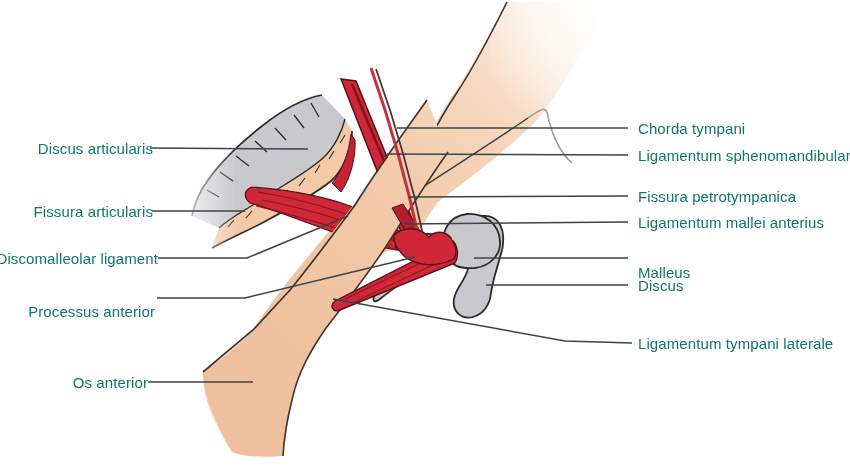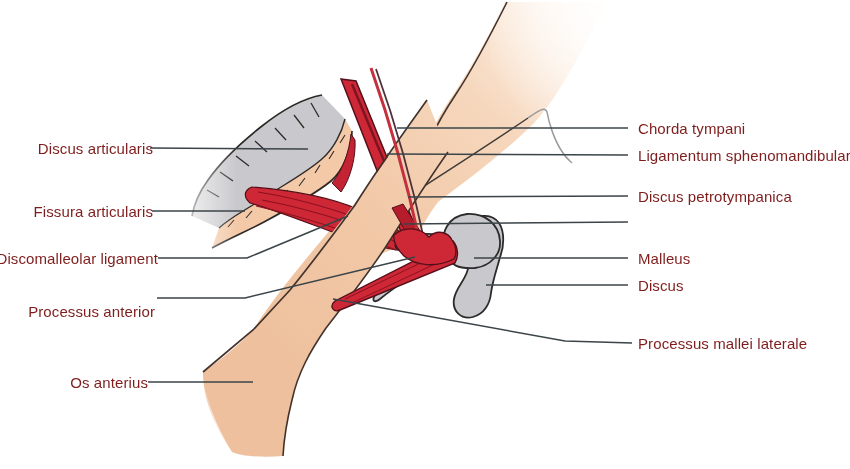--- a/index.html
+++ b/index.html
@@ -2,21 +2,21 @@
 <html><head>
 <meta charset="utf-8">
 <style>
   html,body{margin:0;padding:0;background:#ffffff;}
   #stage{
     position:relative;width:850px;height:469px;background:#ffffff;overflow:hidden;
     font-family:"Liberation Sans","DejaVu Sans",sans-serif;
   }
   #art{position:absolute;left:0;top:0;}
   .lbl{
-    position:absolute;font-size:15px;line-height:19px;color:#7f1d1d;
+    position:absolute;font-size:15px;line-height:19px;color:#0f766e;
     white-space:nowrap;letter-spacing:.1px;
   }
   .lbl.left{text-align:center;}
 </style>
 </head>
 <body>
 
 <div id="stage">
 
 <svg id="art" width="850" height="469" viewBox="0 0 850 469">
@@ -159,22 +159,23 @@
     <polyline points="474,258 628,258"></polyline>
     <polyline points="486,285 628,285"></polyline>
     <polyline points="333,299 565,341 632,343"></polyline>
   </g>
 </svg>
 
 <div class="lbl left" style="right:697px; top:139px">Discus articularis</div>
 <div class="lbl left" style="right:697px; top:202px">Fissura articularis</div>
 <div class="lbl left" style="right:692px; top:249px">Discomalleolar ligament</div>
 <div class="lbl left" style="right:695px; top:302px">Processus anterior</div>
-<div class="lbl left" style="right:702px; top:373px">Os anterius</div>
+<div class="lbl left" style="right:702px; top:373px">Os anterior</div>
 
 <div class="lbl" style="left:638px; top:119px">Chorda tympani</div>
 <div class="lbl" style="left:638px; top:146px">Ligamentum sphenomandibulare</div>
-<div class="lbl" style="left:638px; top:187px">Discus petrotympanica</div>
-<div class="lbl" style="left:638px; top:249px">Malleus</div>
+<div class="lbl" style="left:638px; top:187px">Fissura petrotympanica</div>
+<div class="lbl" style="left:638px; top:213px">Ligamentum mallei anterius</div>
+<div class="lbl" style="left:638px; top:263px">Malleus</div>
 <div class="lbl" style="left:638px; top:276px">Discus</div>
-<div class="lbl" style="left:638px; top:334px">Processus mallei laterale</div>
+<div class="lbl" style="left:638px; top:334px">Ligamentum tympani laterale</div>
 
 </div>
 
 </body></html>

